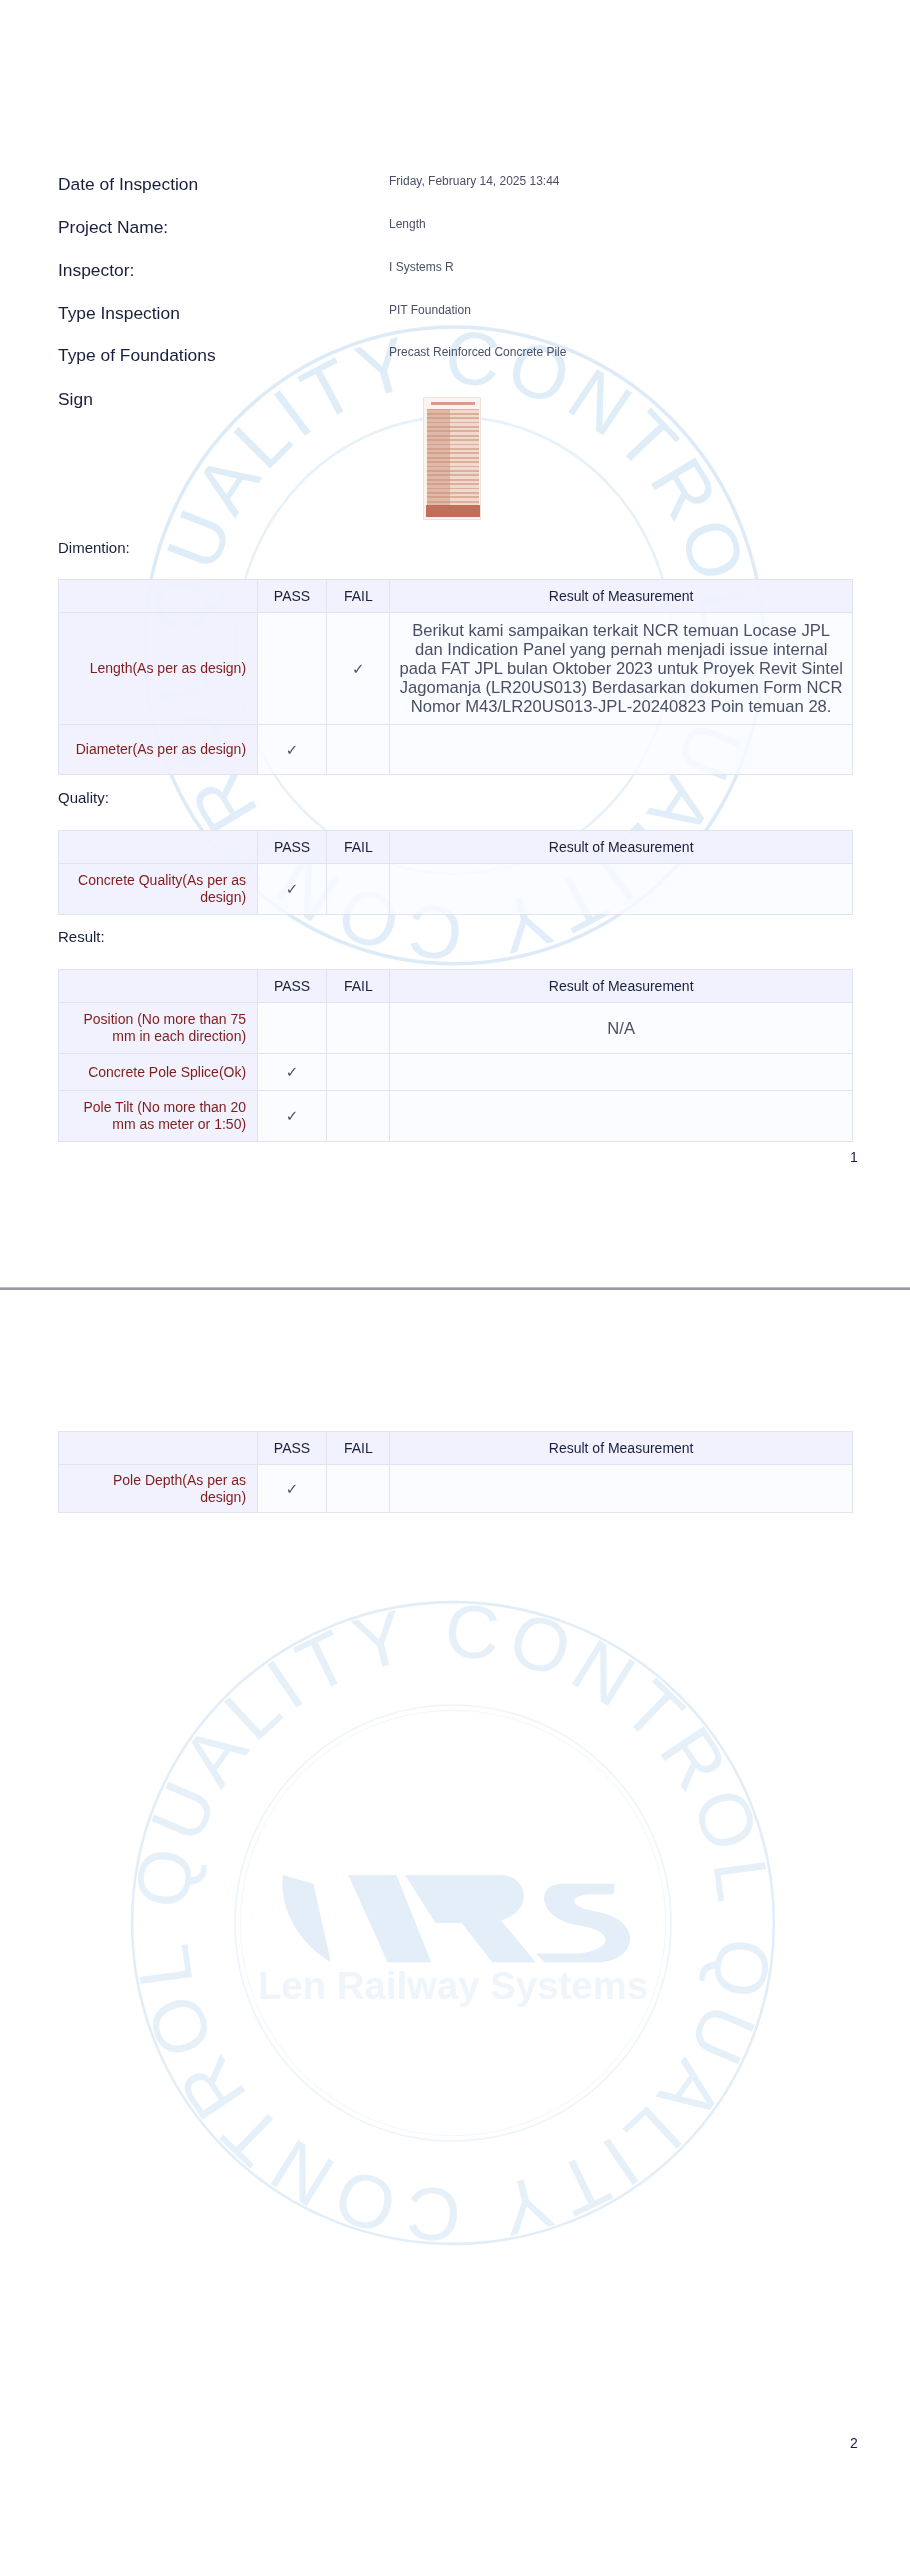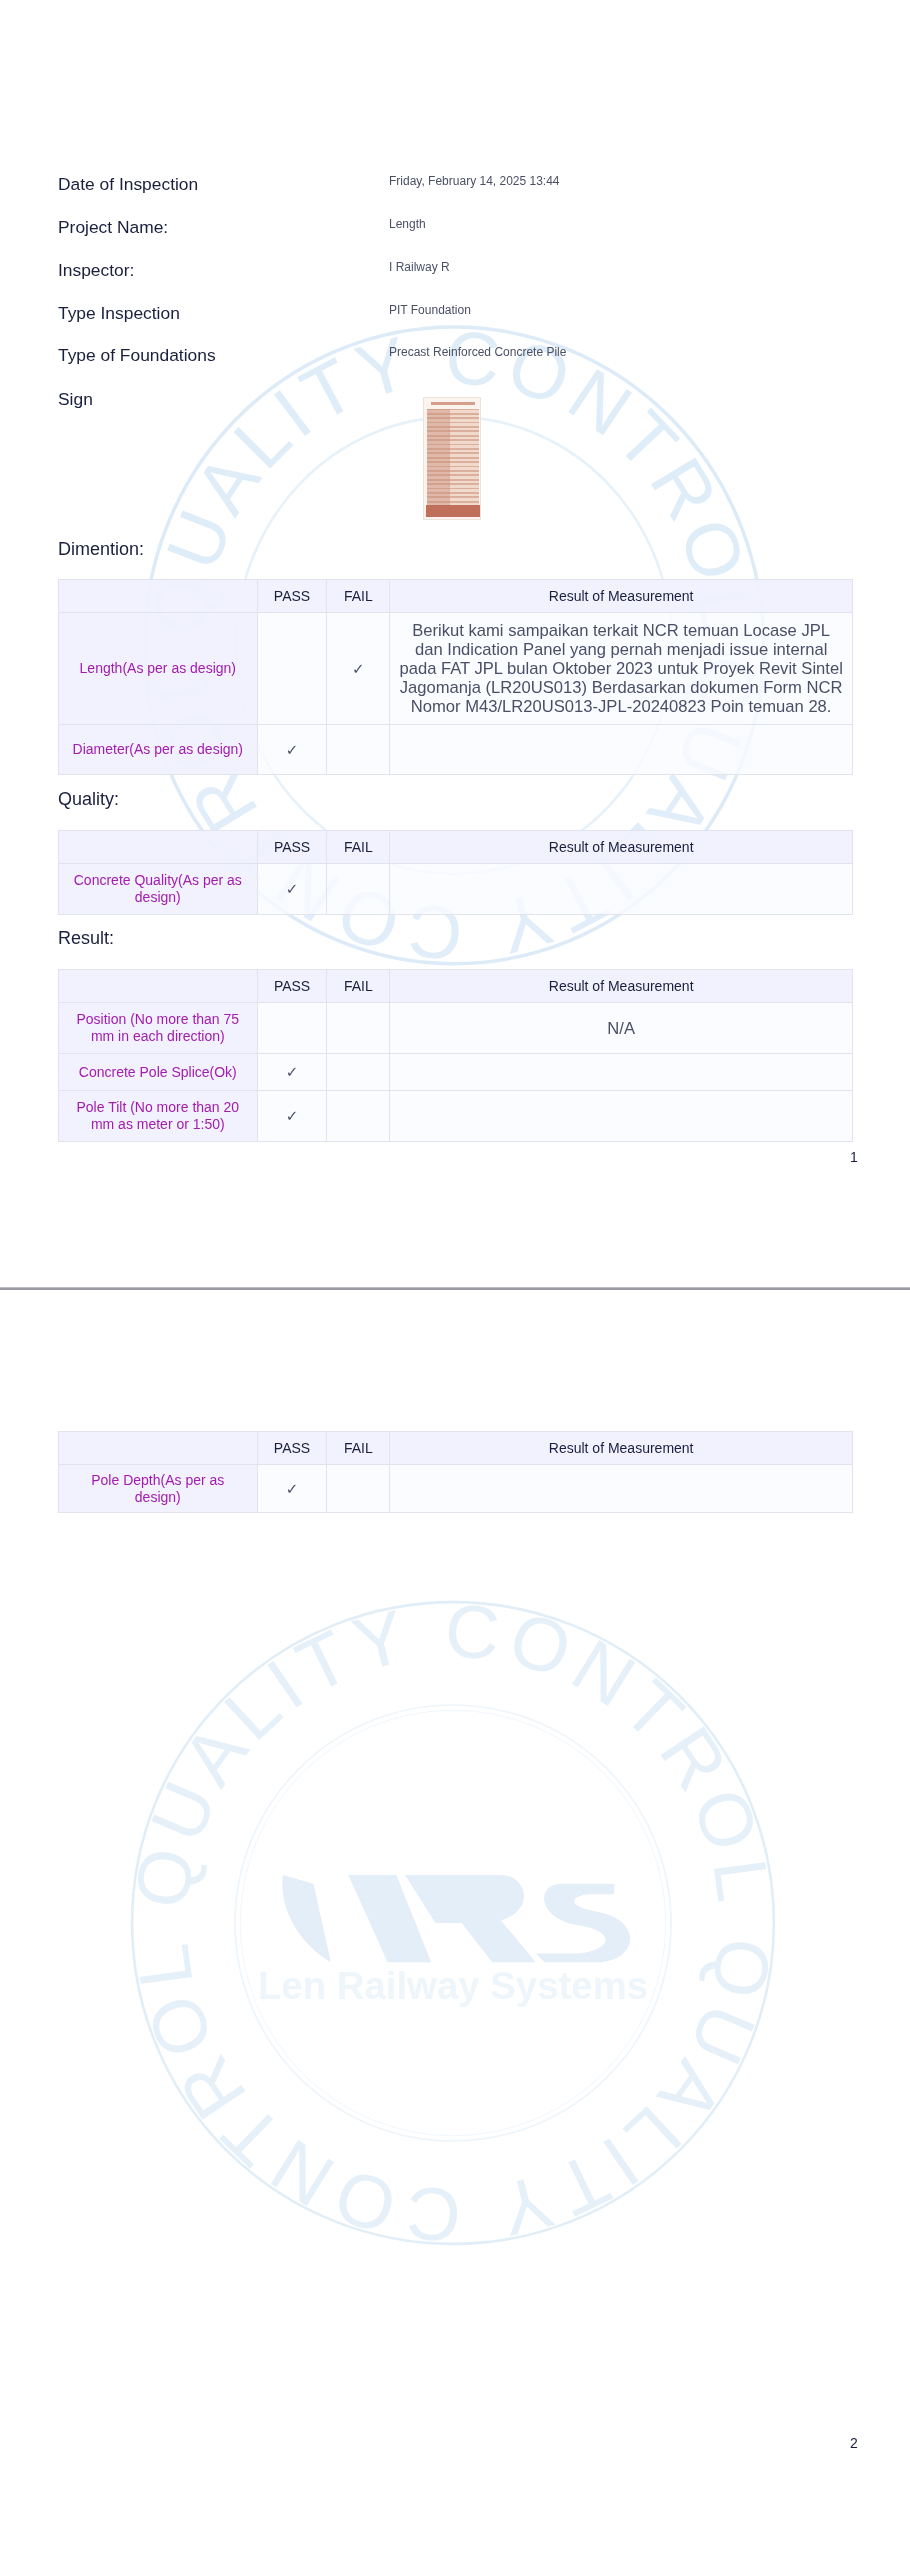--- a/index.html
+++ b/index.html
@@ -19,27 +19,27 @@
   .info-value { position: absolute; left: 331px; top: 0; color: #4a4f66; font-size: 12px; }
 
   .sign-img { position: absolute; left: 423px; top: 397px; width: 58px; height: 123px; background: #fbf3ee; border: 0.9px solid #efe2da; }
   .sign-img .hdr { position: absolute; left: 7px; top: 4.4px; width: 44px; height: 2.6px; background: #c98a72; opacity: .8; }
   .sign-img .grid { position: absolute; left: 2.6px; top: 10.5px; width: 52px; height: 98px;
       background:
         repeating-linear-gradient(0deg, rgba(200,140,115,.55) 0 1.7px, transparent 1.7px 4.4px),
         linear-gradient(90deg, rgba(210,160,140,.7) 0 45%, rgba(235,200,185,.6) 45% 100%); }
   .sign-img .foot { position: absolute; left: 1.7px; bottom: 1.7px; width: 54px; height: 12.2px; background: #c0705a; }
 
-  .section-title { position: absolute; left: 58px; font-size: 18px; color: #1a1f3d; }
+  .section-title { position: absolute; left: 58px; font-size: 15px; color: #1a1f3d; }
 
   table.qc { position: absolute; left: 58px; width: 795px; border-collapse: collapse; font-size: 14px; z-index: 2; }
   table.qc th, table.qc td { border: 0.9px solid #e1e3ef; }
   table.qc th { background: rgba(240,241,253,0.92); font-weight: normal; color: #1a1f3d; height: 33px; text-align: center; }
   table.qc td { background: rgba(250,251,255,0.78); text-align: center; vertical-align: middle; color: #4a4f66; }
-  table.qc td.item { background: rgba(240,241,253,0.92); text-align: center; padding: 3.5px 10.5px; color: #a21caf; line-height: 16.6px; }
+  table.qc td.item { background: rgba(240,241,253,0.92); text-align: right; padding: 3.5px 10.5px; color: #7f1d1d; line-height: 16.6px; }
   table.qc col.c1 { width: 199px; }
   table.qc col.c2 { width: 70px; }
   table.qc col.c3 { width: 63px; }
   table.qc col.c4 { width: 464px; }
   .check { color: #9a9aa3; font-size: 15px; }
   .result-text { font-size: 16.6px; line-height: 19px; color: #4a4f66; padding: 5.2px 7px; }
 
   .page-num { position: absolute; font-size: 14px; color: #1a1f3d; }
 </style>
 </head>
@@ -65,21 +65,21 @@
   <div class="info-row" style="top:174px">
     <span class="info-label">Date of Inspection</span>
     <span class="info-value">Friday, February 14, 2025 13:44</span>
   </div>
   <div class="info-row" style="top:217px">
     <span class="info-label">Project Name:</span>
     <span class="info-value">Length</span>
   </div>
   <div class="info-row" style="top:260px">
     <span class="info-label">Inspector:</span>
-    <span class="info-value">I Railway R</span>
+    <span class="info-value">I Systems R</span>
   </div>
   <div class="info-row" style="top:345px">
     <span class="info-label">Type of Foundations</span>
     <span class="info-value">Precast Reinforced Concrete Pile</span>
   </div>
   <div class="info-row" style="top:303px">
     <span class="info-label">Type Inspection</span>
     <span class="info-value">PIT Foundation</span>
   </div>
   <div class="info-row" style="top:389px">

